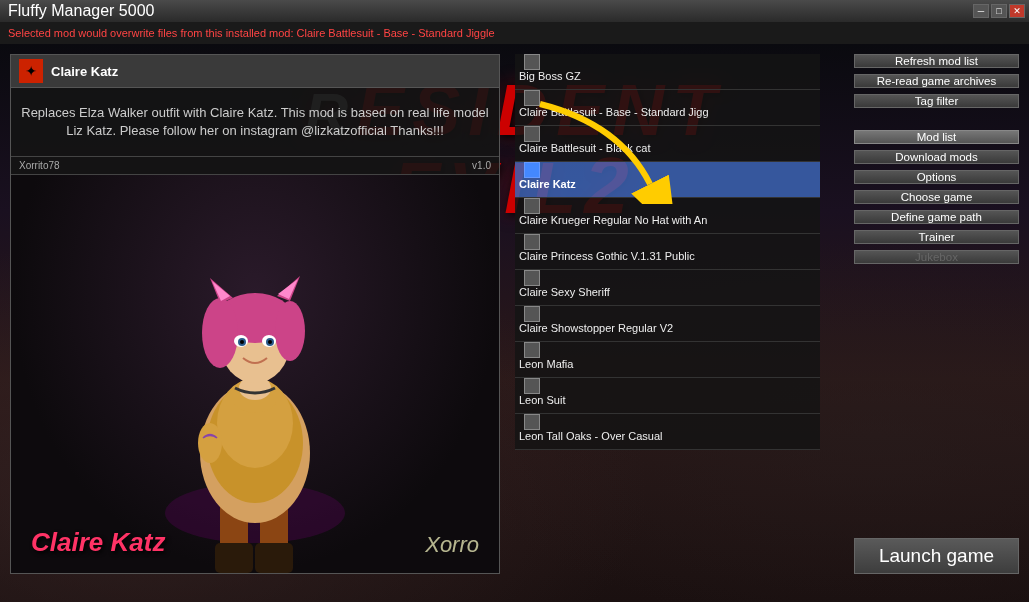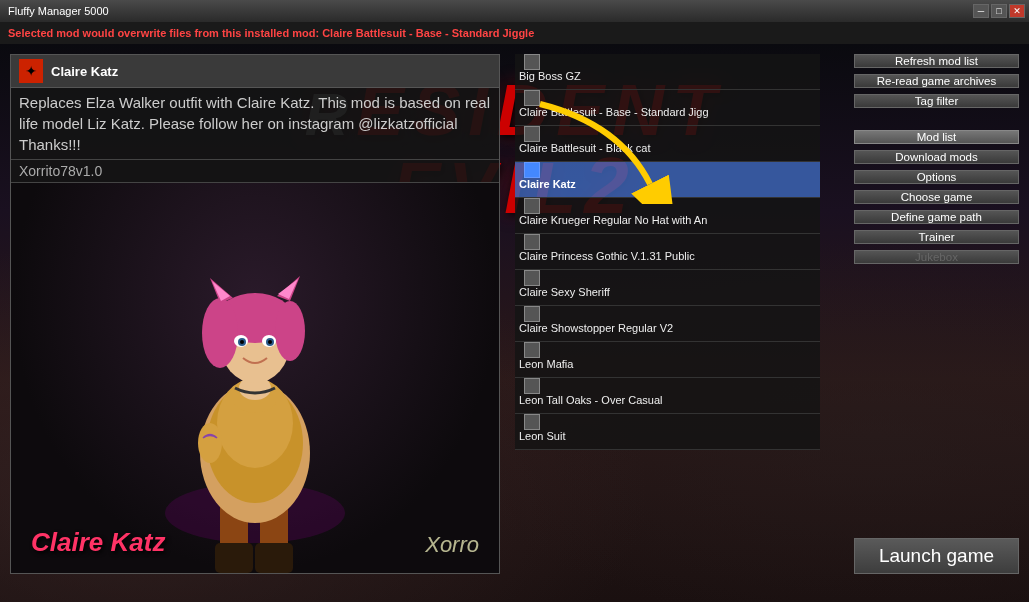--- a/index.html
+++ b/index.html
@@ -21,21 +21,21 @@
       align-items: center;
       justify-content: space-between;
       padding: 0 4px;
       position: absolute;
       top: 0;
       left: 0;
       z-index: 100;
     }
     #title-bar .title-text {
       color: #fff;
-      font-size: 11px;
+      font-size: 16px;
       margin-left: 4px;
     }
     #title-bar .window-controls {
       display: flex;
       gap: 2px;
     }
     #title-bar .win-btn {
       width: 16px;
       height: 14px;
       display: flex;
@@ -60,21 +60,21 @@
       height: 22px;
       background: #1a1a1a;
       display: flex;
       align-items: center;
       padding: 0 8px;
       z-index: 99;
     }
     #warning-banner .warning-text {
       color: #ff4444;
       font-size: 11px;
-      font-weight: bold;
+      font-weight: normal;
     }
 
     
     #bg-area {
       position: absolute;
       top: 44px;
       left: 0;
       width: 1029px;
       height: 558px;
       background: linear-gradient(180deg, #0a0a0f 0%, #1a1020 30%, #2a1818 60%, #1a1010 100%);
@@ -149,32 +149,33 @@
       align-items: center;
       justify-content: center;
       font-size: 14px;
     }
     #left-panel .panel-header .mod-name {
       color: #fff;
       font-size: 13px;
       font-weight: bold;
     }
     #left-panel .panel-desc {
-      padding: 4px 8px;
+      padding: 16px 8px;
       color: #ccc;
-      font-size: 15px;
-      text-align: left;
+      font-size: 13px;
+      text-align: center;
       line-height: 1.4;
       border-bottom: 1px solid #444;
     }
     #left-panel .panel-author {
       padding: 3px 8px;
       display: flex;
+      justify-content: space-between;
       color: #aaa;
-      font-size: 14px;
+      font-size: 10px;
       border-bottom: 1px solid #444;
     }
     #left-panel .panel-image {
       flex: 1;
       background: #111;
       position: relative;
       overflow: hidden;
       display: flex;
       align-items: center;
       justify-content: center;
@@ -485,27 +486,27 @@
         <div class="mod-item">
           <div class="checkbox-area">
             <div class="mod-checkbox"></div>
           </div>
           <span class="mod-item-name">Leon Mafia</span>
         </div>
         <div class="mod-item">
           <div class="checkbox-area">
             <div class="mod-checkbox"></div>
           </div>
+          <span class="mod-item-name">Leon Suit</span>
+        </div>
+        <div class="mod-item">
+          <div class="checkbox-area">
+            <div class="mod-checkbox"></div>
+          </div>
           <span class="mod-item-name">Leon Tall Oaks - Over Casual</span>
-        </div>
-        <div class="mod-item">
-          <div class="checkbox-area">
-            <div class="mod-checkbox"></div>
-          </div>
-          <span class="mod-item-name">Leon Suit</span>
         </div>
       </div>
   </div>
 
   <div id="right-panel">
     <button class="action-btn">Refresh mod list</button>
     <button class="action-btn">Re-read game archives</button>
     <button class="action-btn">Tag filter</button>
     <div style="height:10px;"></div>
     <button class="action-btn active">Mod list</button>

